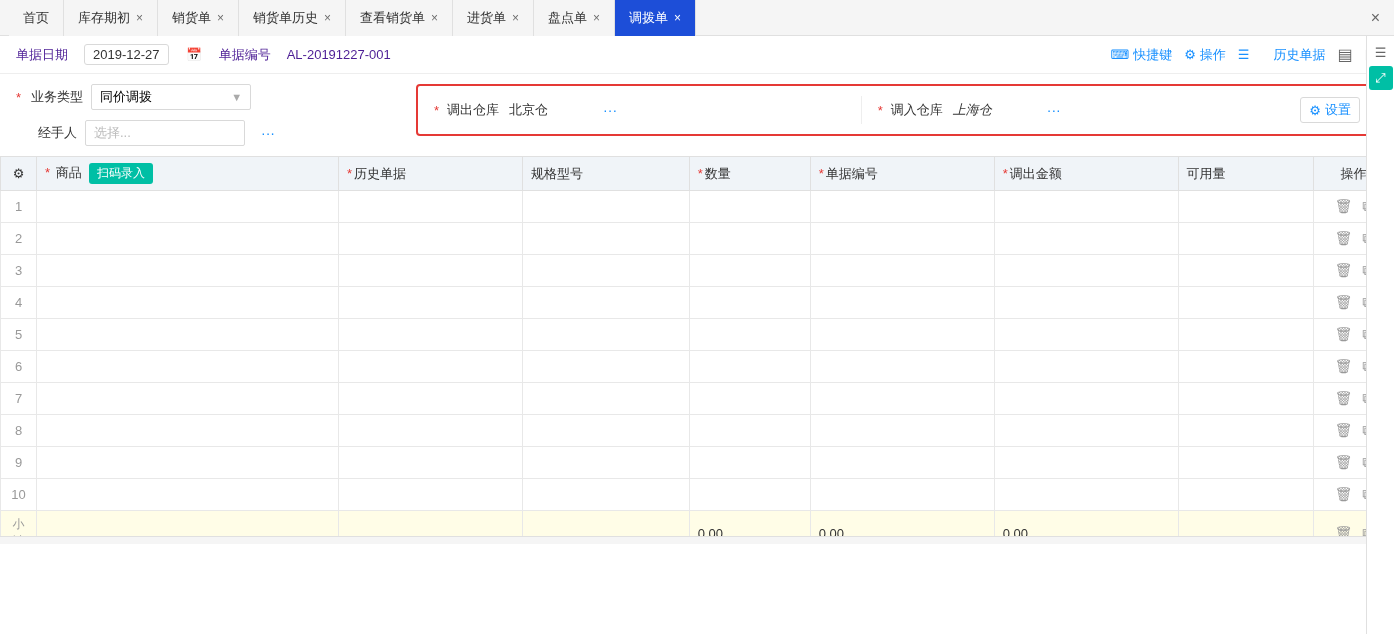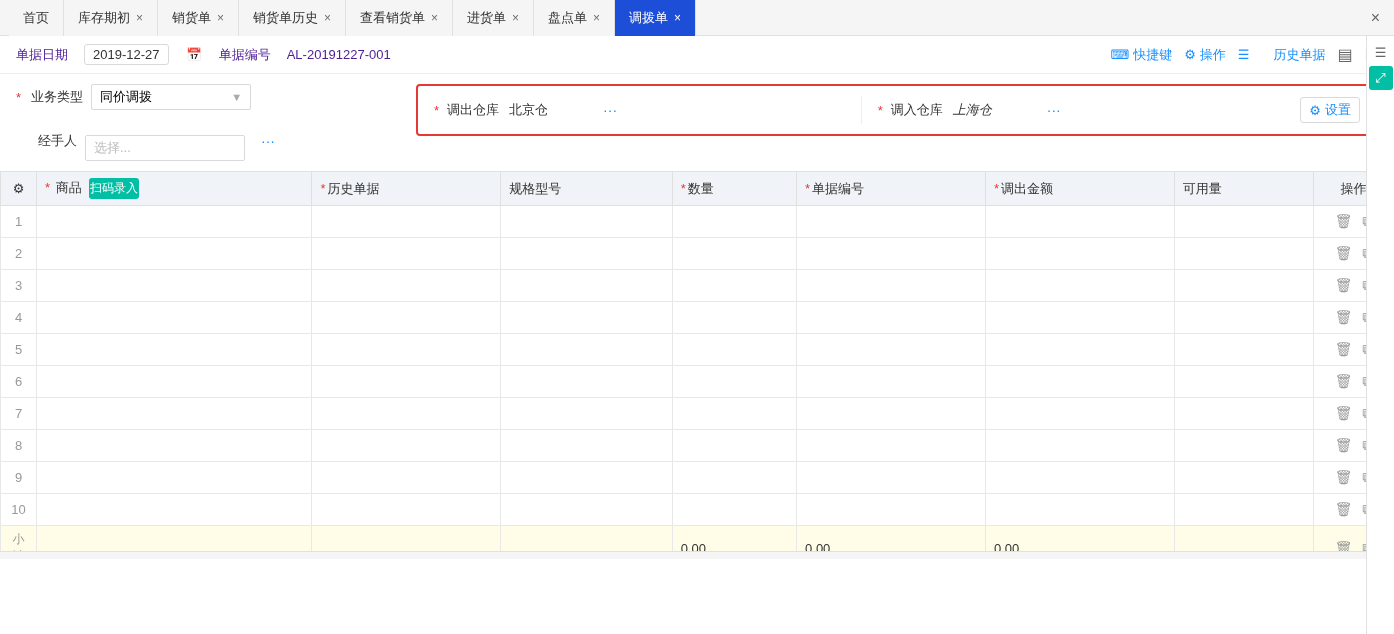--- a/index.html
+++ b/index.html
@@ -202,21 +202,21 @@
       font-size: 14px;
       margin: 0 3px;
     }
 
     
     .scan-btn {
       background: #00bfa5;
       color: #fff;
       border: none;
       border-radius: 3px;
-      padding: 2px 1px;
+      padding: 2px 8px;
       cursor: pointer;
       font-size: 12px;
     }
 
     
     .settings-col {
       width: 36px;
       text-align: center;
     }
 
@@ -335,21 +335,21 @@
     <div class="form-row">
       <span class="required-star">*</span>
       <span class="field-label">业务类型</span>
       <div class="select-wrapper">
         <span>同价调拨</span>
         <span class="arrow">▼</span>
       </div>
     </div>
     <div class="form-row">
       <span class="field-label" style="margin-left:22px;">经手人</span>
-      <div class="select-wrapper" style="color:#bbb;margin-top:15px;">
+      <div class="select-wrapper" style="color:#bbb;">
         <span style="color:#bbb;">选择...</span>
       </div>
       <span class="ellipsis-btn">···</span>
     </div>
   </div>
 
   <div class="form-right">
     <div class="wh-field">
       <span class="required-star">*</span>
       <span class="field-label">调出仓库</span>

